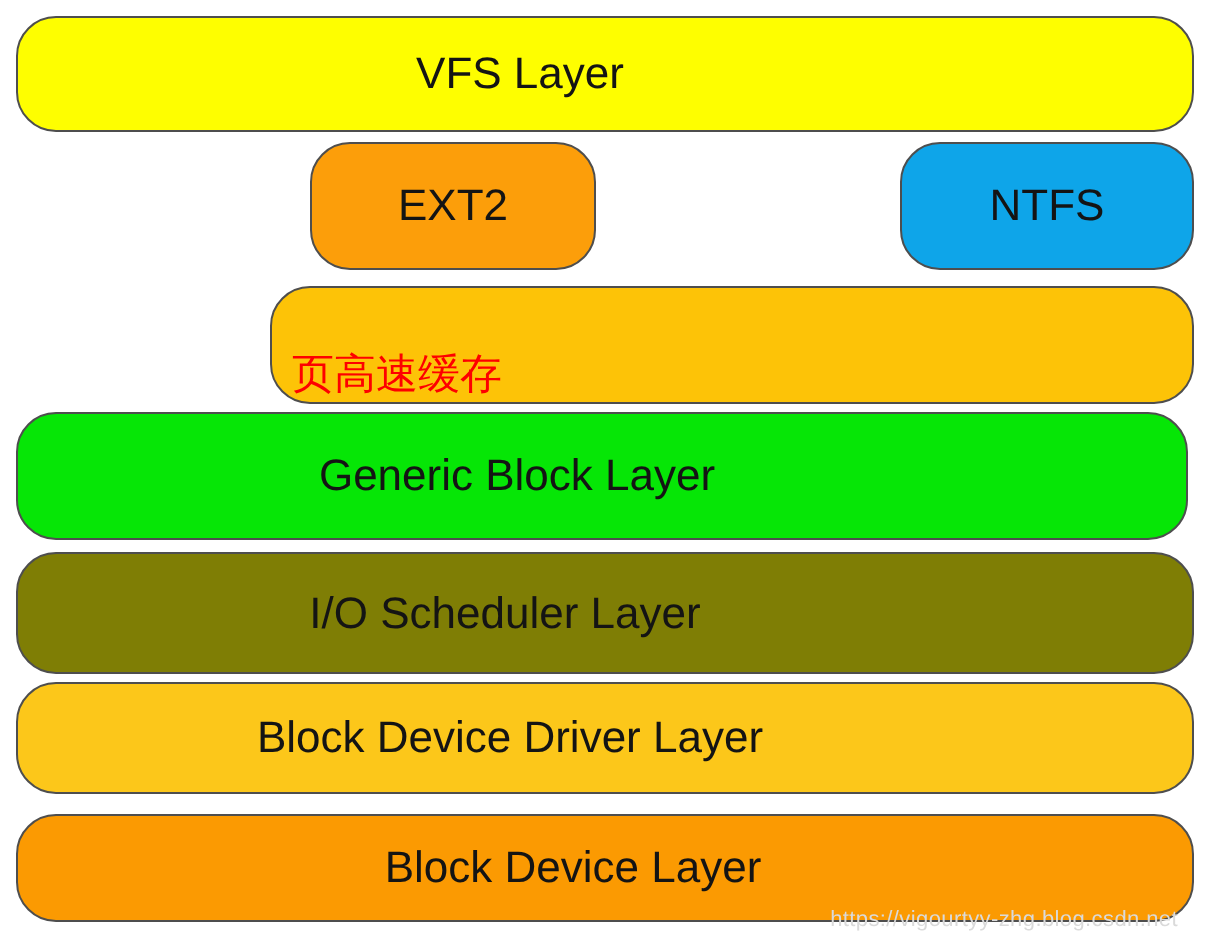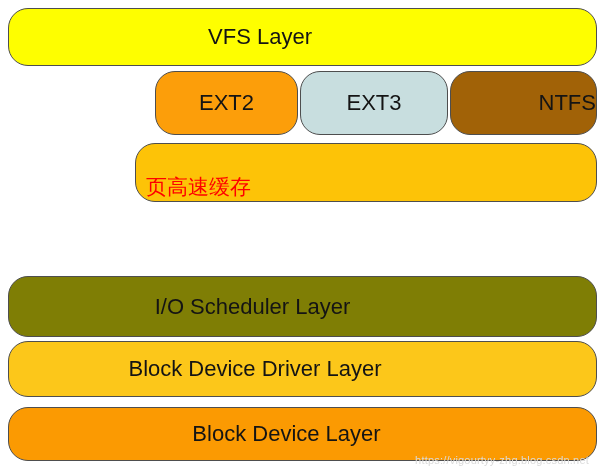--- a/index.html
+++ b/index.html
@@ -51,31 +51,31 @@
 
 <div class="canvas">
 
   <div class="box bar-vfs" style="background: rgb(254, 254, 0); color: rgb(20, 20, 20);">
     <span>VFS Layer</span>
   </div>
 
   <div class="box fs-ext2" style="background: rgb(252, 158, 10); color: rgb(20, 20, 20);">
     <span>EXT2</span>
   </div>
-  <div class="box fs-ext3" style="background: rgb(200, 222, 223); color: rgb(20, 20, 20);">
-    <span>EXT3</span>
-  </div>
-  <div class="box fs-ntfs" style="background: #a16207; color: rgb(20, 20, 20); justify-content: flex-end;">
+  <div class="box fs-ntfs" style="background: #0ea5e9; color: rgb(20, 20, 20);">
     <span>NTFS</span>
   </div>
 
   <div class="box bar-pagecache" style="background: rgb(253, 195, 7); color: rgb(20, 20, 20); align-items: flex-end;">
     <span class="zh-annotation" style="color: rgb(254, 0, 0);">页高速缓存</span>
   </div>
 
+  <div class="box bar-generic" style="background: rgb(6, 230, 6); color: rgb(20, 20, 20);">
+    <span>Generic Block Layer</span>
+  </div>
 
   <div class="box bar-io" style="background: rgb(127, 126, 5); color: rgb(20, 20, 20); text-align: right;">
     <span>I/O Scheduler Layer</span>
   </div>
 
   <div class="box bar-driver" style="background: rgb(252, 199, 26); color: rgb(20, 20, 20);">
     <span>Block Device Driver Layer</span>
   </div>
 
   <div class="box bar-blockdev" style="background: rgb(251, 154, 2); color: rgb(20, 20, 20);">

